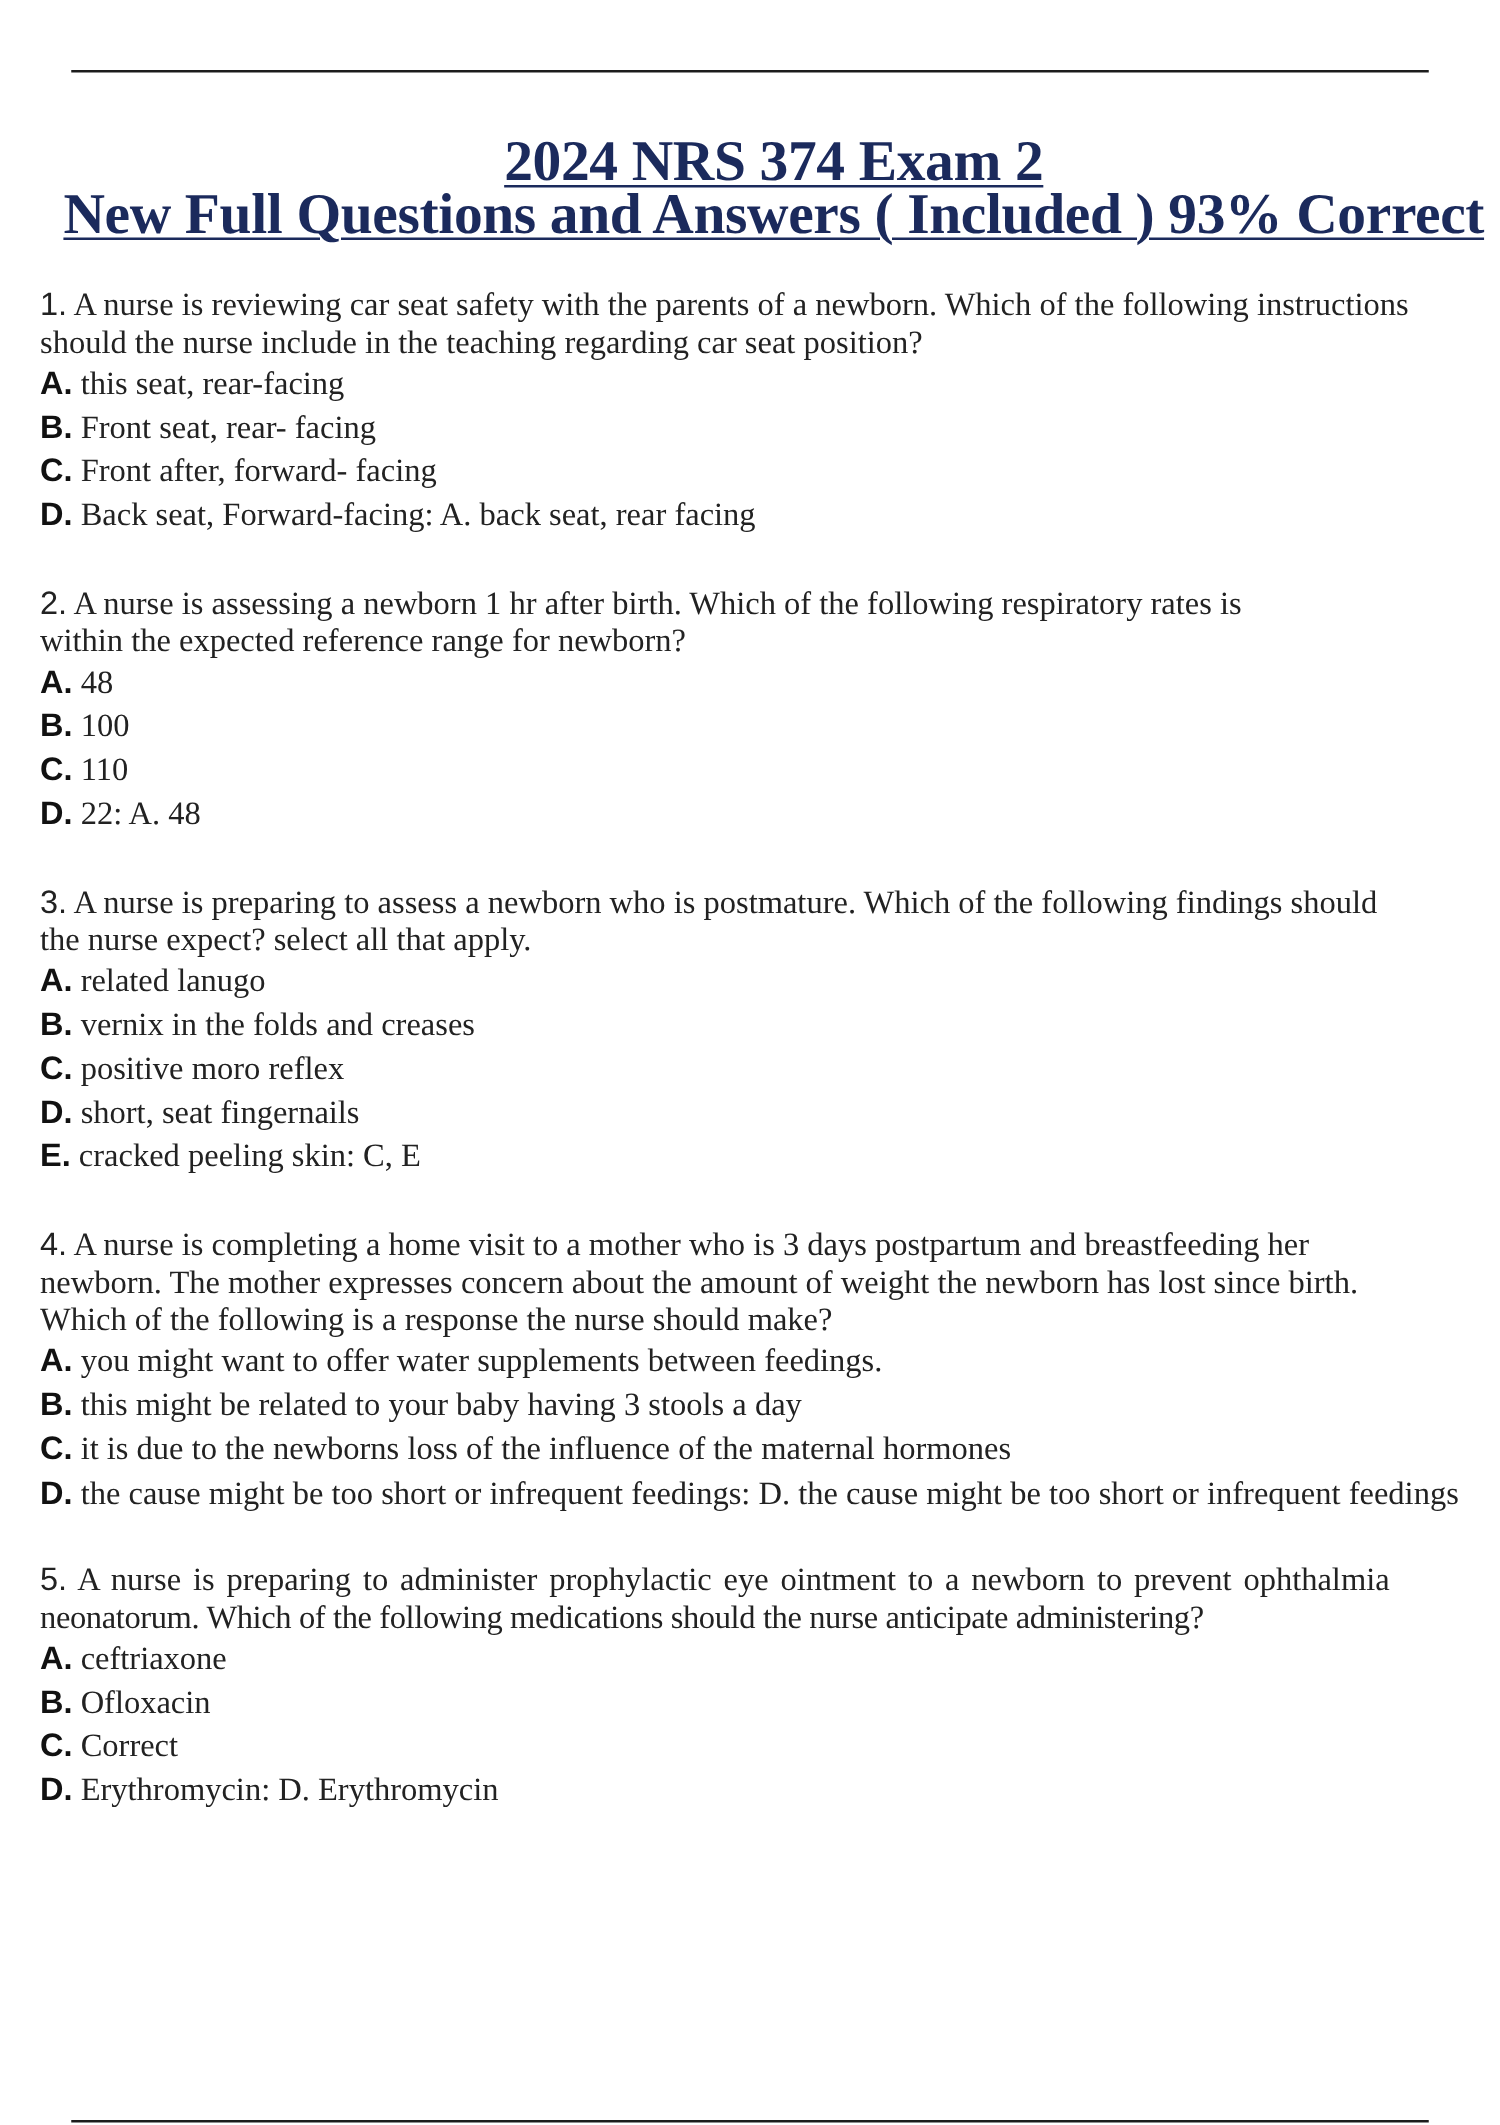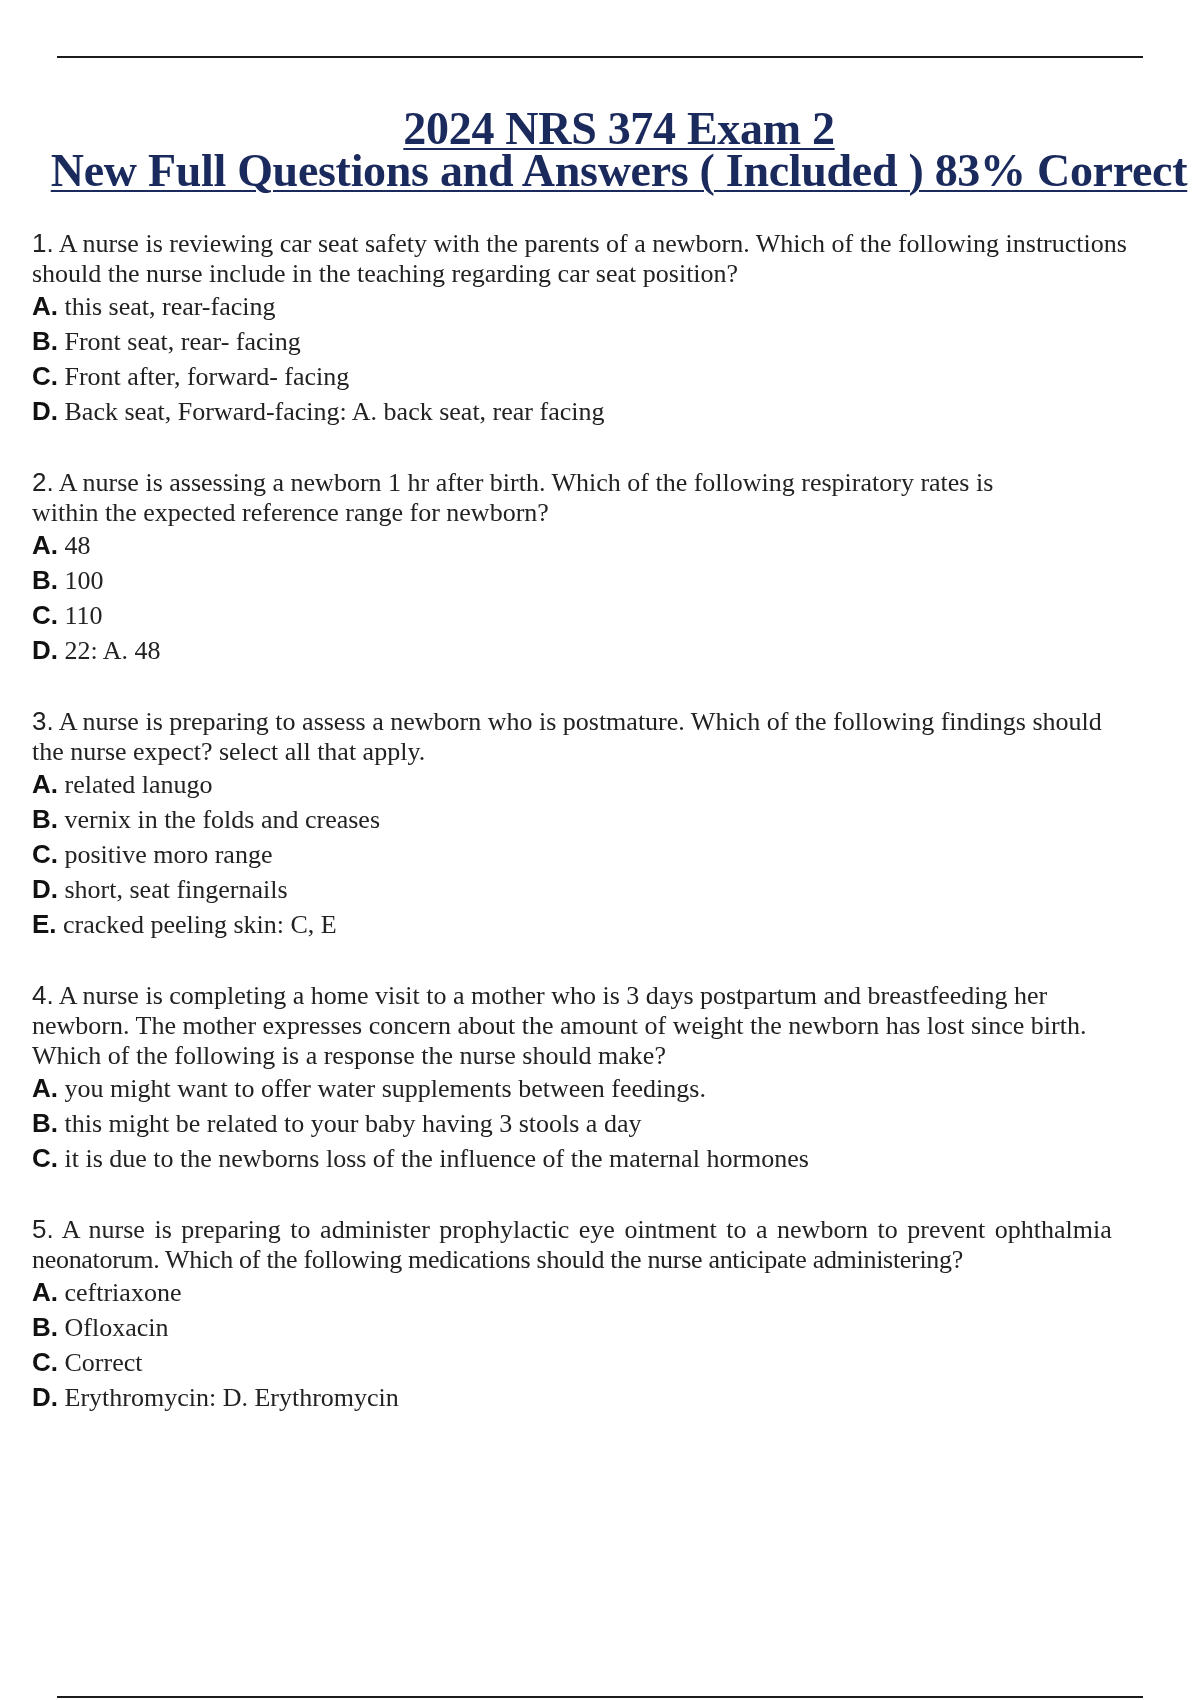--- a/index.html
+++ b/index.html
@@ -90,21 +90,21 @@
       padding-top: 3px;
     }
   </style>
 </head>
 <body>
 
 <div class="rule top"></div>
 
 <div class="title-block">
   <span class="title-row"><span class="title-line">2024 NRS 374 Exam 2</span></span>
-  <span class="title-row"><span class="title-line">New Full Questions and Answers ( Included ) 83% Correct</span></span>
+  <span class="title-row"><span class="title-line">New Full Questions and Answers ( Included ) 93% Correct</span></span>
 </div>
 
 <div class="content">
 
   <div class="question">
     <p class="q-text"><span class="num">1.</span><span> A nurse is reviewing car seat safety with the parents of a newborn. Which of the following instructions</span></p>
     <p class="q-text">should the nurse include in the teaching regarding car seat position?</p>
     <p class="option"><span class="letter">A.</span><span> this seat, rear-facing</span></p>
     <p class="option"><span class="letter">B.</span><span> Front seat, rear- facing</span></p>
     <p class="option"><span class="letter">C.</span><span> Front after, forward- facing</span></p>
@@ -118,32 +118,33 @@
     <p class="option"><span class="letter">B.</span><span> 100</span></p>
     <p class="option"><span class="letter">C.</span><span> 110</span></p>
     <p class="option"><span class="letter">D.</span><span> 22: A. 48</span></p>
   </div>
 
   <div class="question">
     <p class="q-text"><span class="num">3.</span><span> A nurse is preparing to assess a newborn who is postmature. Which of the following findings should</span></p>
     <p class="q-text">the nurse expect? select all that apply.</p>
     <p class="option"><span class="letter">A.</span><span> related lanugo</span></p>
     <p class="option"><span class="letter">B.</span><span> vernix in the folds and creases</span></p>
-    <p class="option"><span class="letter">C.</span><span> positive moro range</span></p>
+    <p class="option"><span class="letter">C.</span><span> positive moro reflex</span></p>
     <p class="option"><span class="letter">D.</span><span> short, seat fingernails</span></p>
     <p class="option"><span class="letter">E.</span><span> cracked peeling skin: C, E</span></p>
   </div>
 
   <div class="question">
     <p class="q-text"><span class="num">4.</span><span> A nurse is completing a home visit to a mother who is 3 days postpartum and breastfeeding her</span></p>
     <p class="q-text">newborn. The mother expresses concern about the amount of weight the newborn has lost since birth.</p>
     <p class="q-text">Which of the following is a response the nurse should make?</p>
     <p class="option"><span class="letter">A.</span><span> you might want to offer water supplements between feedings.</span></p>
     <p class="option"><span class="letter">B.</span><span> this might be related to your baby having 3 stools a day</span></p>
     <p class="option"><span class="letter">C.</span><span> it is due to the newborns loss of the influence of the maternal hormones</span></p>
+    <p class="option wrap q-text justify"><span class="letter">D.</span><span> the cause might be too short or infrequent feedings: D. the cause might be too short or infrequent feedings</span></p>
   </div>
 
   <div class="question">
     <p class="q-text" style="word-spacing:3px;"><span class="num">5.</span><span> A nurse is preparing to administer prophylactic eye ointment to a newborn to prevent ophthalmia</span></p>
     <p class="q-text" style="letter-spacing:-0.3px;">neonatorum. Which of the following medications should the nurse anticipate administering?</p>
     <p class="option"><span class="letter">A.</span><span> ceftriaxone</span></p>
     <p class="option"><span class="letter">B.</span><span> Ofloxacin</span></p>
     <p class="option"><span class="letter">C.</span><span> Correct</span></p>
     <p class="option"><span class="letter">D.</span><span> Erythromycin: D. Erythromycin</span></p>
   </div>

